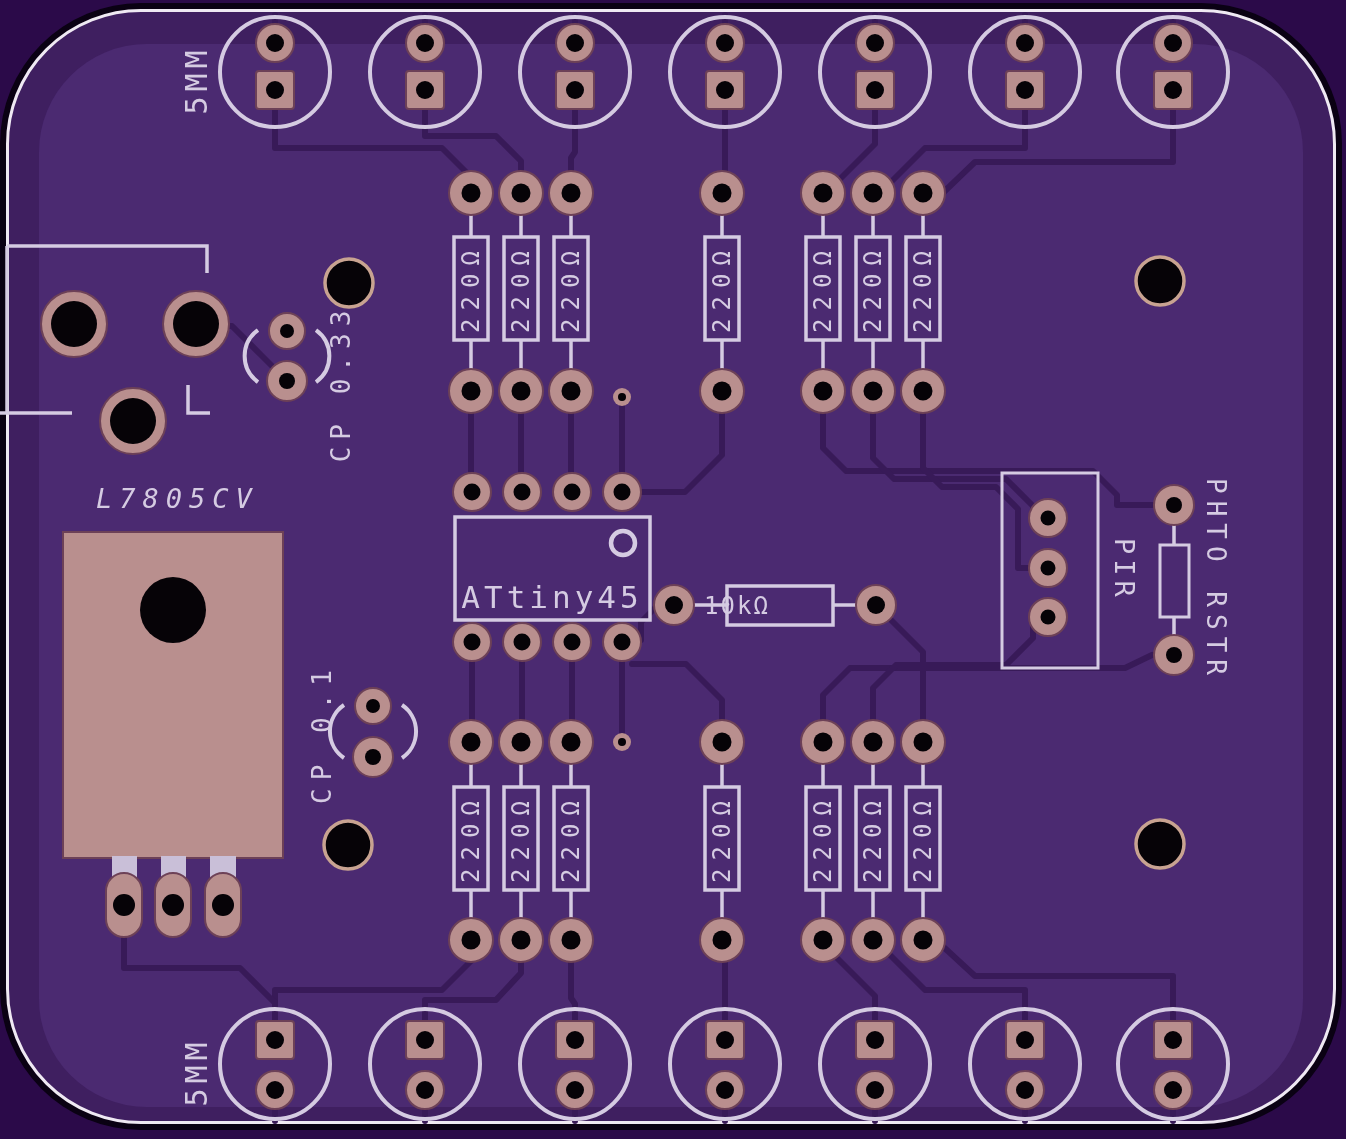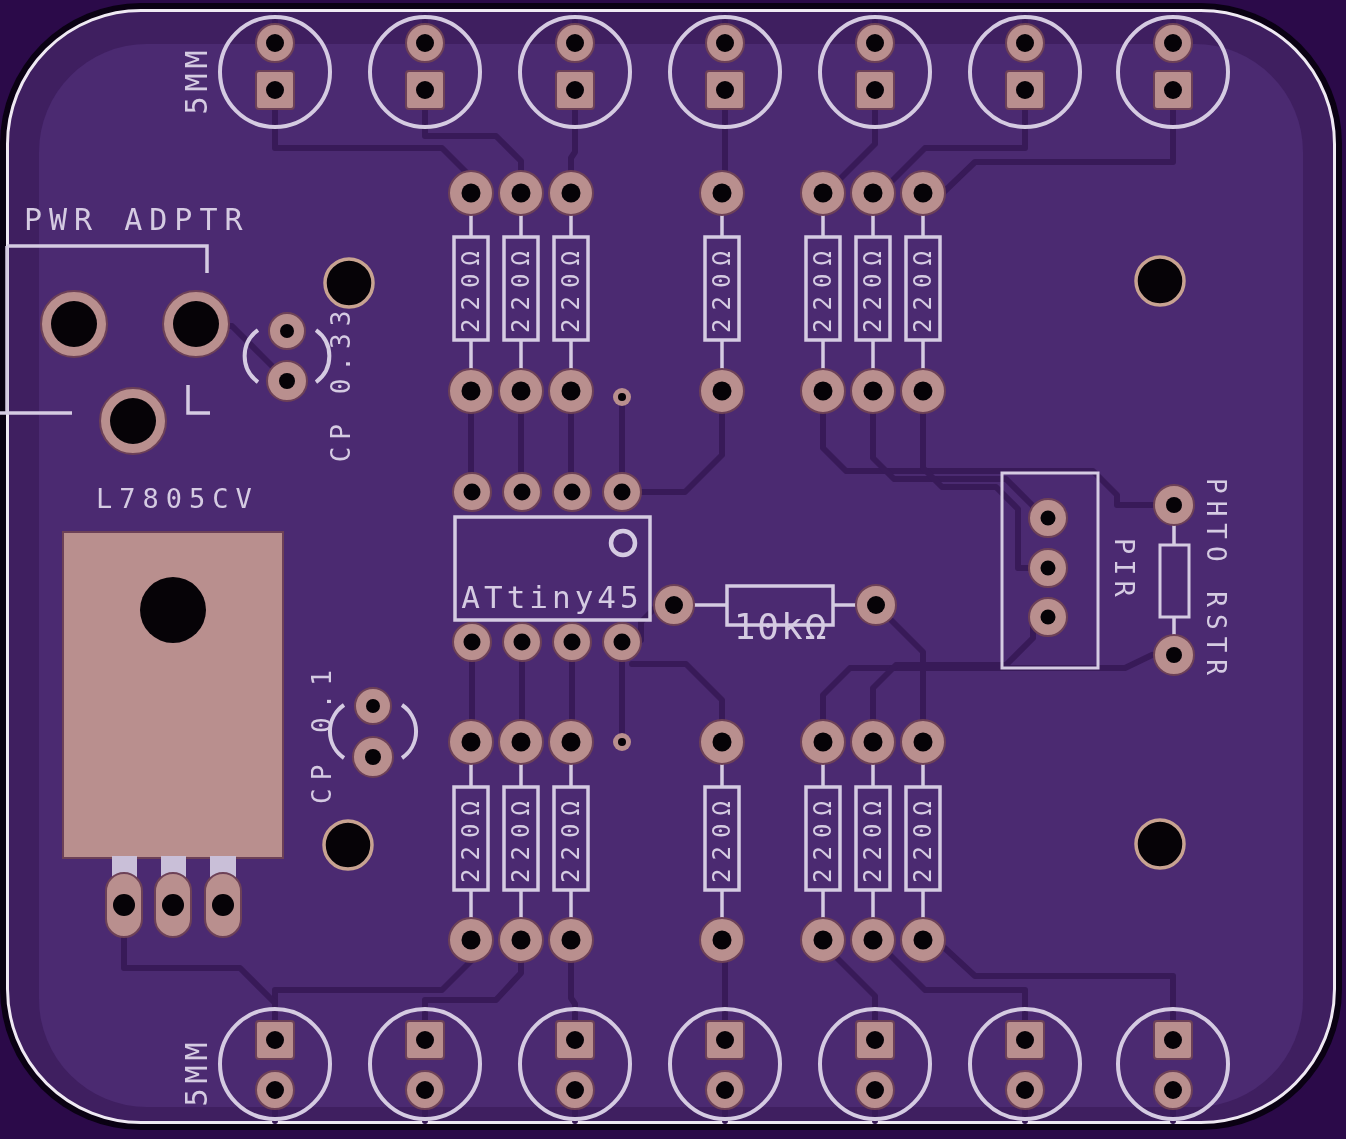--- a/index.html
+++ b/index.html
@@ -403,27 +403,26 @@
       <g>
         <circle cx="622" cy="397" r="9" fill="#b98f8e"></circle>
         <circle cx="622" cy="397" r="4" fill="#060307"></circle>
       </g>
       <g>
         <circle cx="622" cy="742" r="9" fill="#b98f8e"></circle>
         <circle cx="622" cy="742" r="4" fill="#060307"></circle>
       </g>
     </svg>
 
-  <div class="lbl" style="left:24px;top:202px;font-size:30px;letter-spacing:7px;">PWR ADPTR</div>
-
-  <div class="lbl" style="left:96px;top:483px;font-size:27px;letter-spacing:7px;">L7805CV</div>
+
+  <div class="lbl" style="left:96px;top:483px;font-size:27px;letter-spacing:7px;font-style:italic;">L7805CV</div>
 
   <div class="lbl ctext" style="left:552px;top:577px;font-size:31px;letter-spacing:4px;margin-top:20px;">ATtiny45</div>
 
-  <div class="lbl ctext" style="left:781px;top:606px;font-size:36px;letter-spacing:2px;margin-top:20px;">10kΩ</div>
+  <div class="lbl ctext" style="left:737px;top:606px;font-size:24px;letter-spacing:2px;">10kΩ</div>
 
   <div class="lbl vcw" style="left:1124px;top:570px;font-size:27px;letter-spacing:5px;">PIR</div>
 
   <div class="lbl vcw" style="left:1216px;top:580px;font-size:26px;letter-spacing:7px;">PHTO RSTR</div>
 
   <div class="lbl vccw" style="left:196px;top:80px;font-size:30px;letter-spacing:5px;">5MM</div>
 
   <div class="lbl vccw" style="left:196px;top:1072px;font-size:30px;letter-spacing:5px;">5MM</div>
 
   <div class="lbl vccw" style="left:341px;top:383px;font-size:26px;letter-spacing:7px;">CP 0.33</div>

